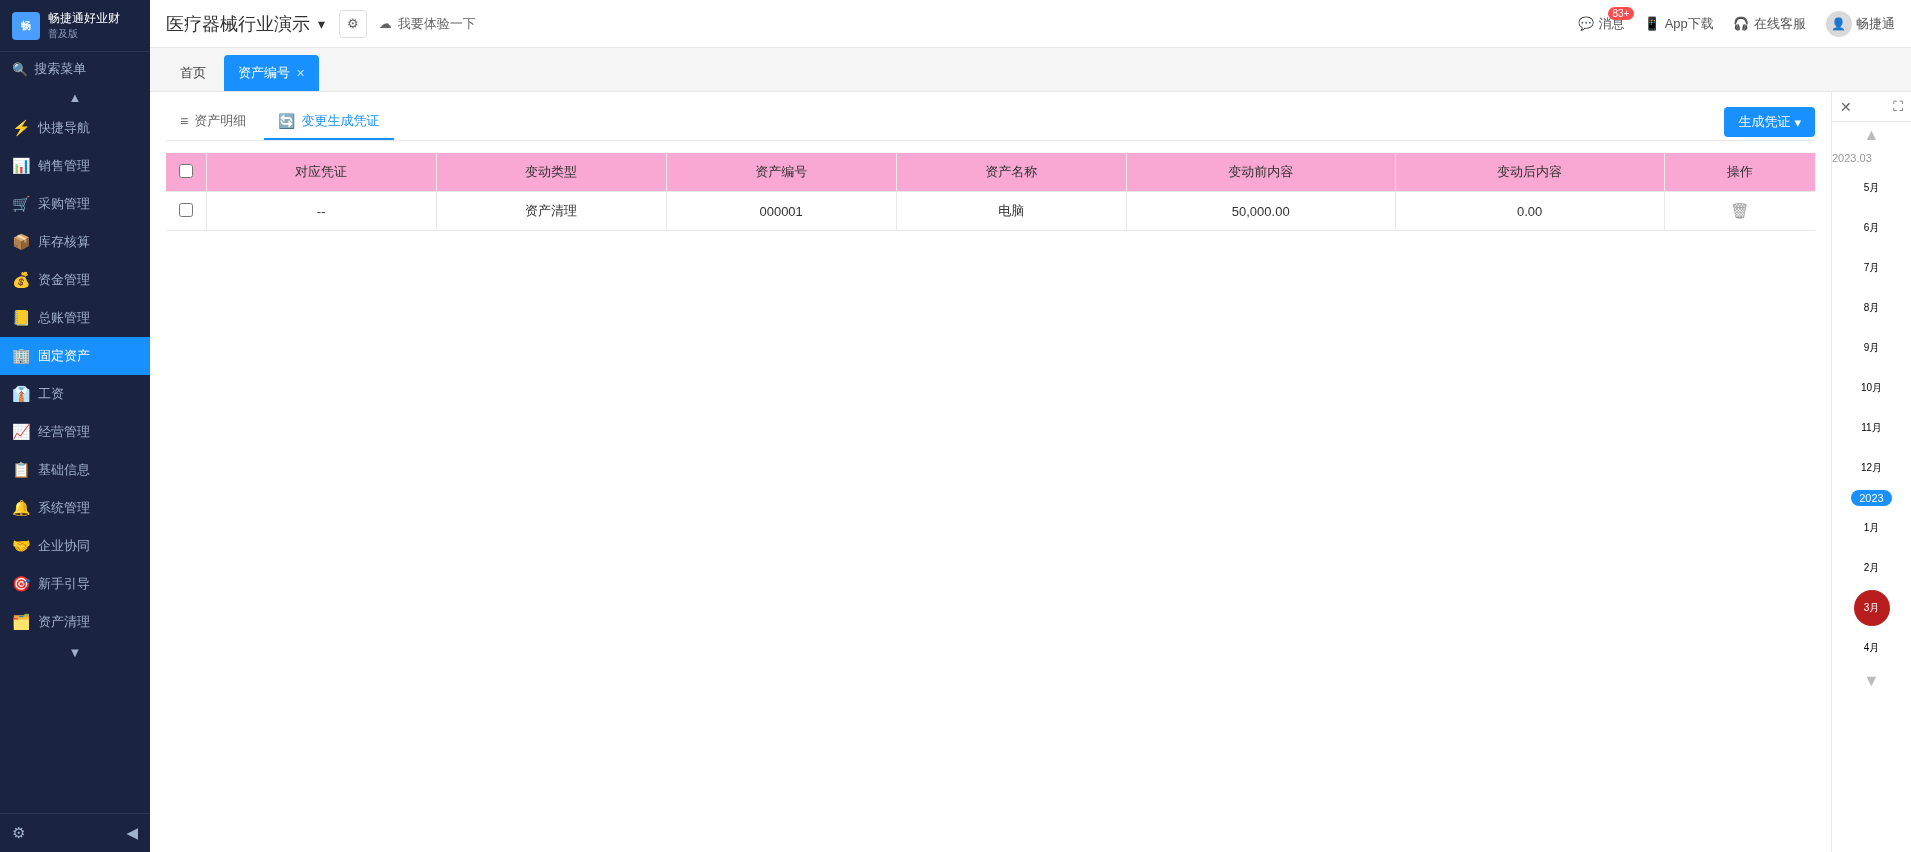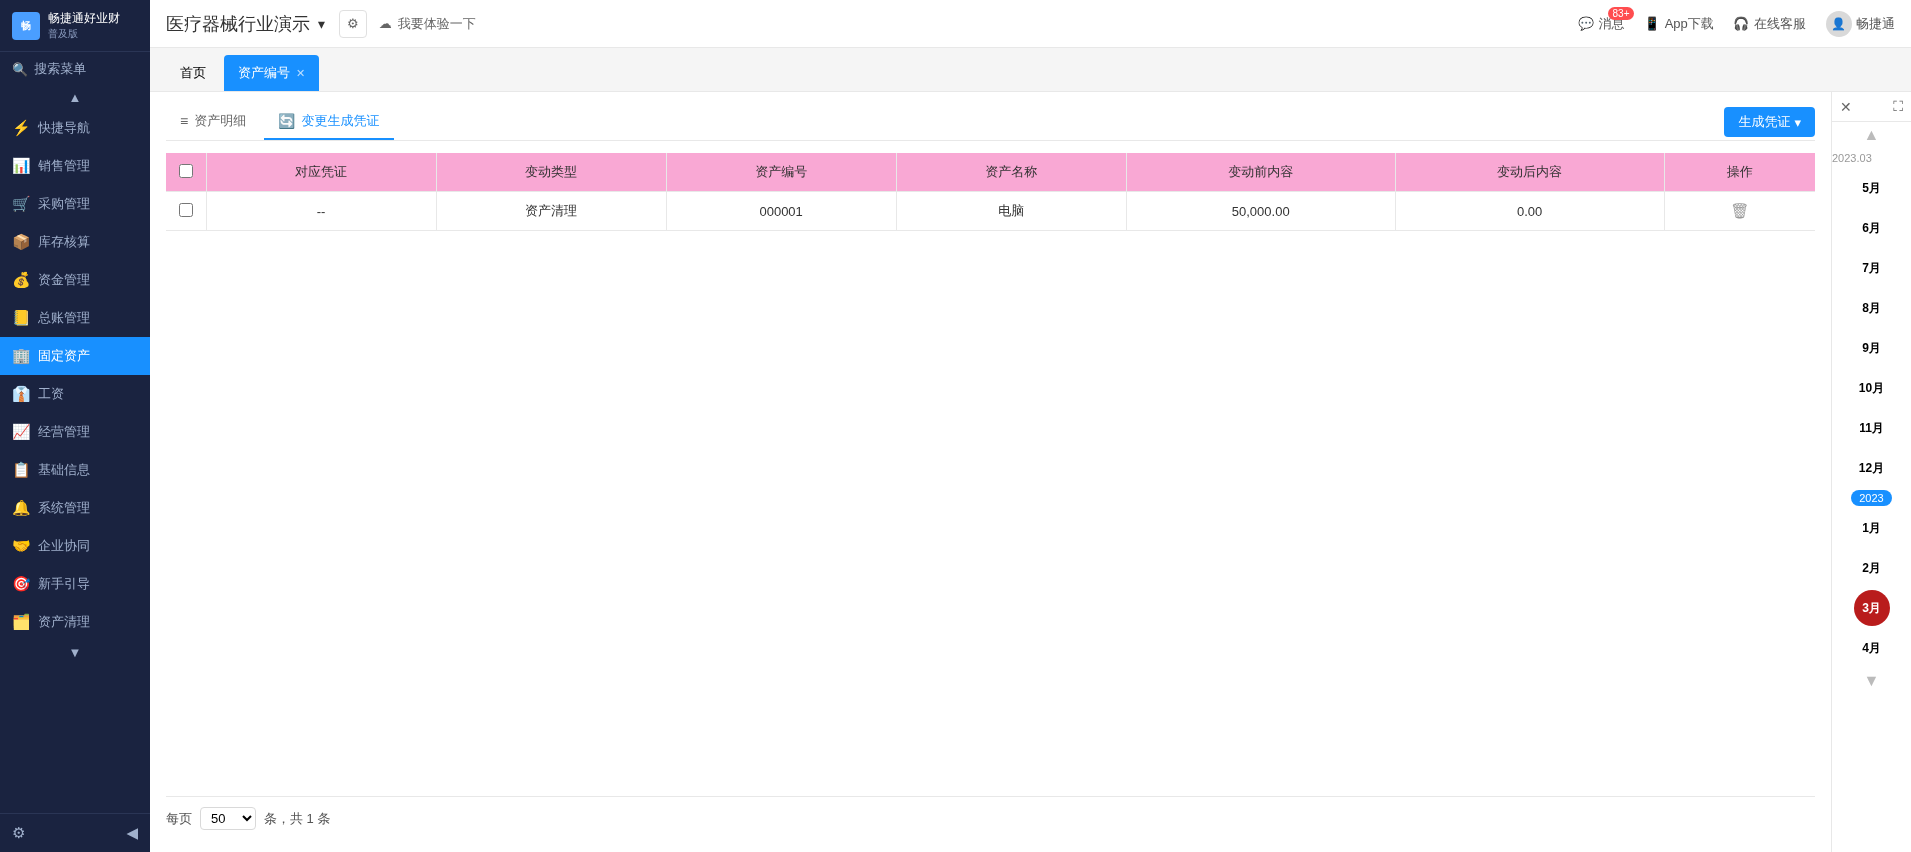--- a/index.html
+++ b/index.html
@@ -188,21 +188,21 @@
       border-radius: 4px 4px 0 0;
       font-size: 13px;
       color: #666;
       background: transparent;
     }
     .tab.active {
       background: #1890ff;
       color: white;
     }
     .tab-home {
-      color: #000000;
+      color: #404040;
     }
     .tab-close {
       font-size: 11px;
       cursor: pointer;
       opacity: 0.7;
     }
 
     
     .content {
       flex: 1;
@@ -368,22 +368,21 @@
     }
     .month-circle {
       width: 36px;
       height: 36px;
       border-radius: 50%;
       display: flex;
       align-items: center;
       justify-content: center;
       margin: 2px auto;
       cursor: pointer;
-      font-size: 12px;
-      font-weight: bold;
+      font-size: 10px;
     }
     .month-circle.active-month { background: #b91c1c; color: white; }
     .year-badge {
       background: #1890ff;
       color: white;
       border-radius: 10px;
       padding: 2px 8px;
       font-size: 11px;
       margin: 2px auto;
       display: block;
@@ -570,30 +569,20 @@
               <td>50,000.00</td>
               <td>0.00</td>
               <td>
                 <span class="delete-icon">🗑</span>
               </td>
             </tr>
           </tbody>
         </table>
       </div>
 
-      <div class="page-footer">
-        <span>每页</span>
-        <select class="page-size-select">
-          <option value="50">50</option>
-          <option value="10">10</option>
-          <option value="20">20</option>
-          <option value="100">100</option>
-        </select>
-        <span>条，共 1 条</span>
-      </div>
     </div>
 
     <div class="right-panel">
       <div class="right-panel-header">
         <span class="right-panel-close">✕</span>
         <span class="right-panel-expand">⛶</span>
       </div>
 
       <div class="date-nav-up">▲</div>
 

